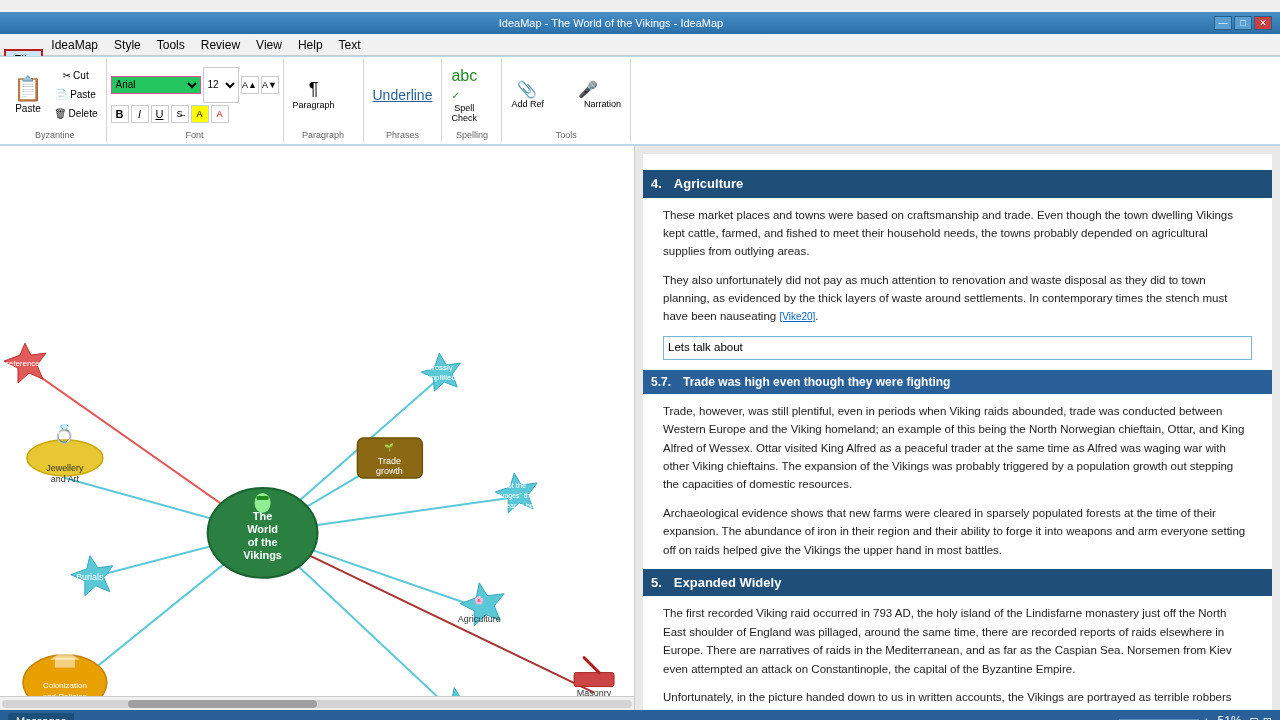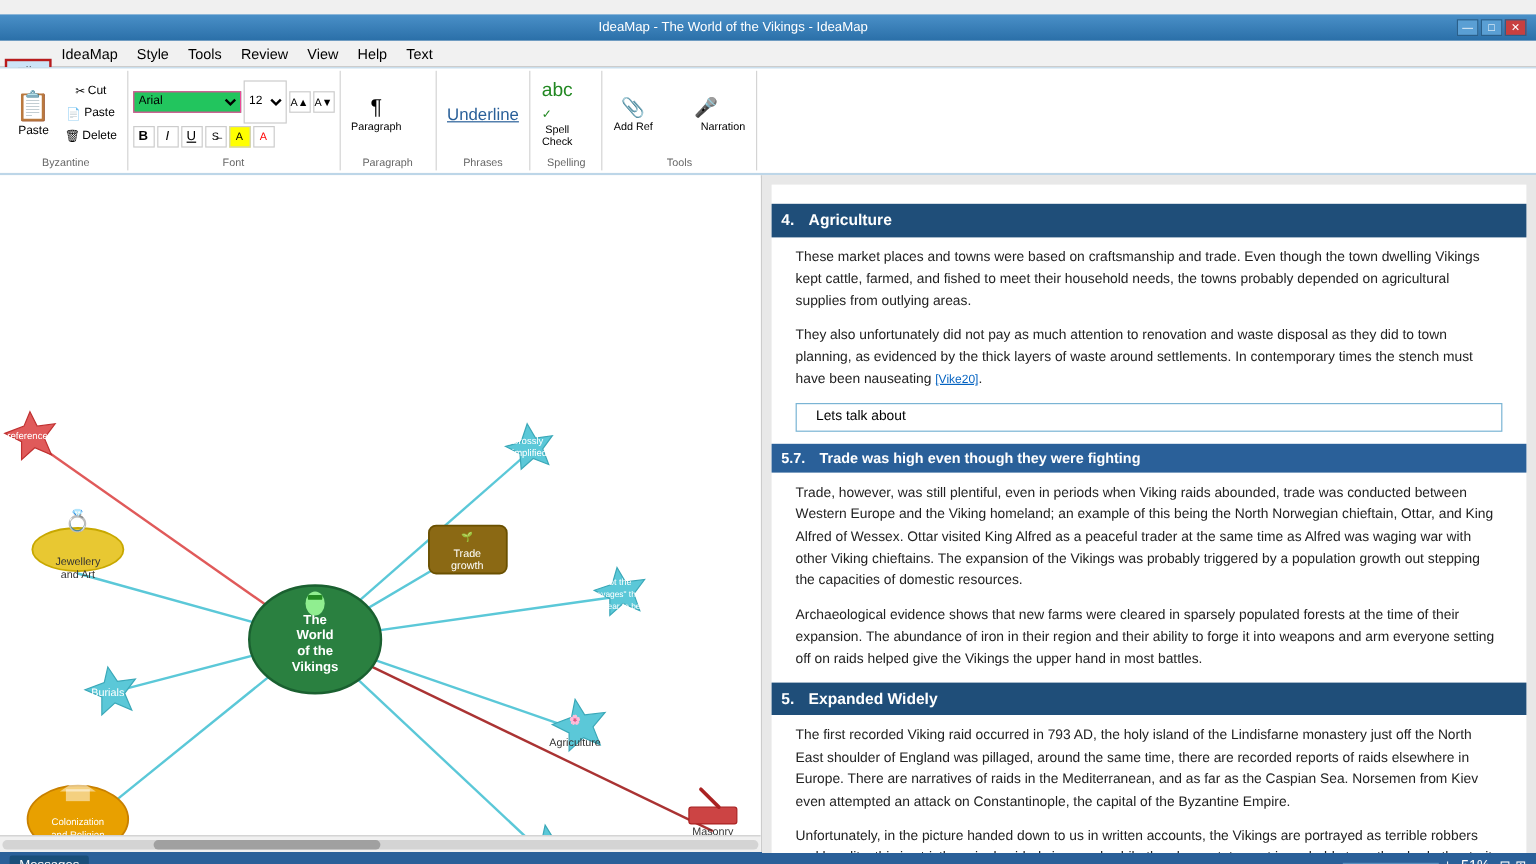--- a/index.html
+++ b/index.html
@@ -160,21 +160,21 @@
     }
     .doc-para {
       font-size: 11.5px;
       margin-bottom: 10px;
       color: #222;
       line-height: 1.6;
     }
     .edit-area {
       border: 1px solid #7ab4d4;
       min-height: 24px;
-      padding: 2px 16px;
+      padding: 2px 4px;
       font-size: 11.5px;
       margin-bottom: 10px;
       outline: none;
     }
     .inline-link { color: #0563c1; text-decoration: underline; font-size: 10px; }
 
     
     #status-bar {
       height: 22px;
       background: #2a6099;

